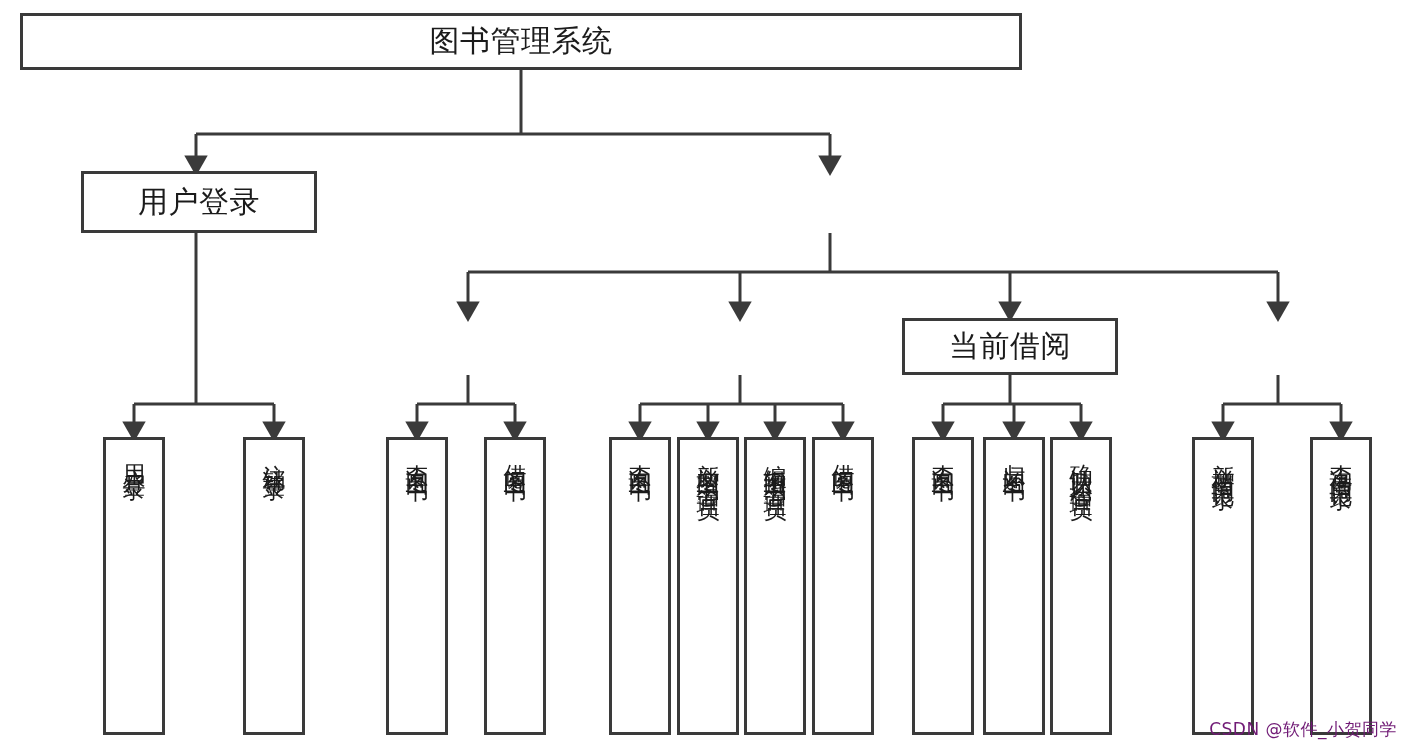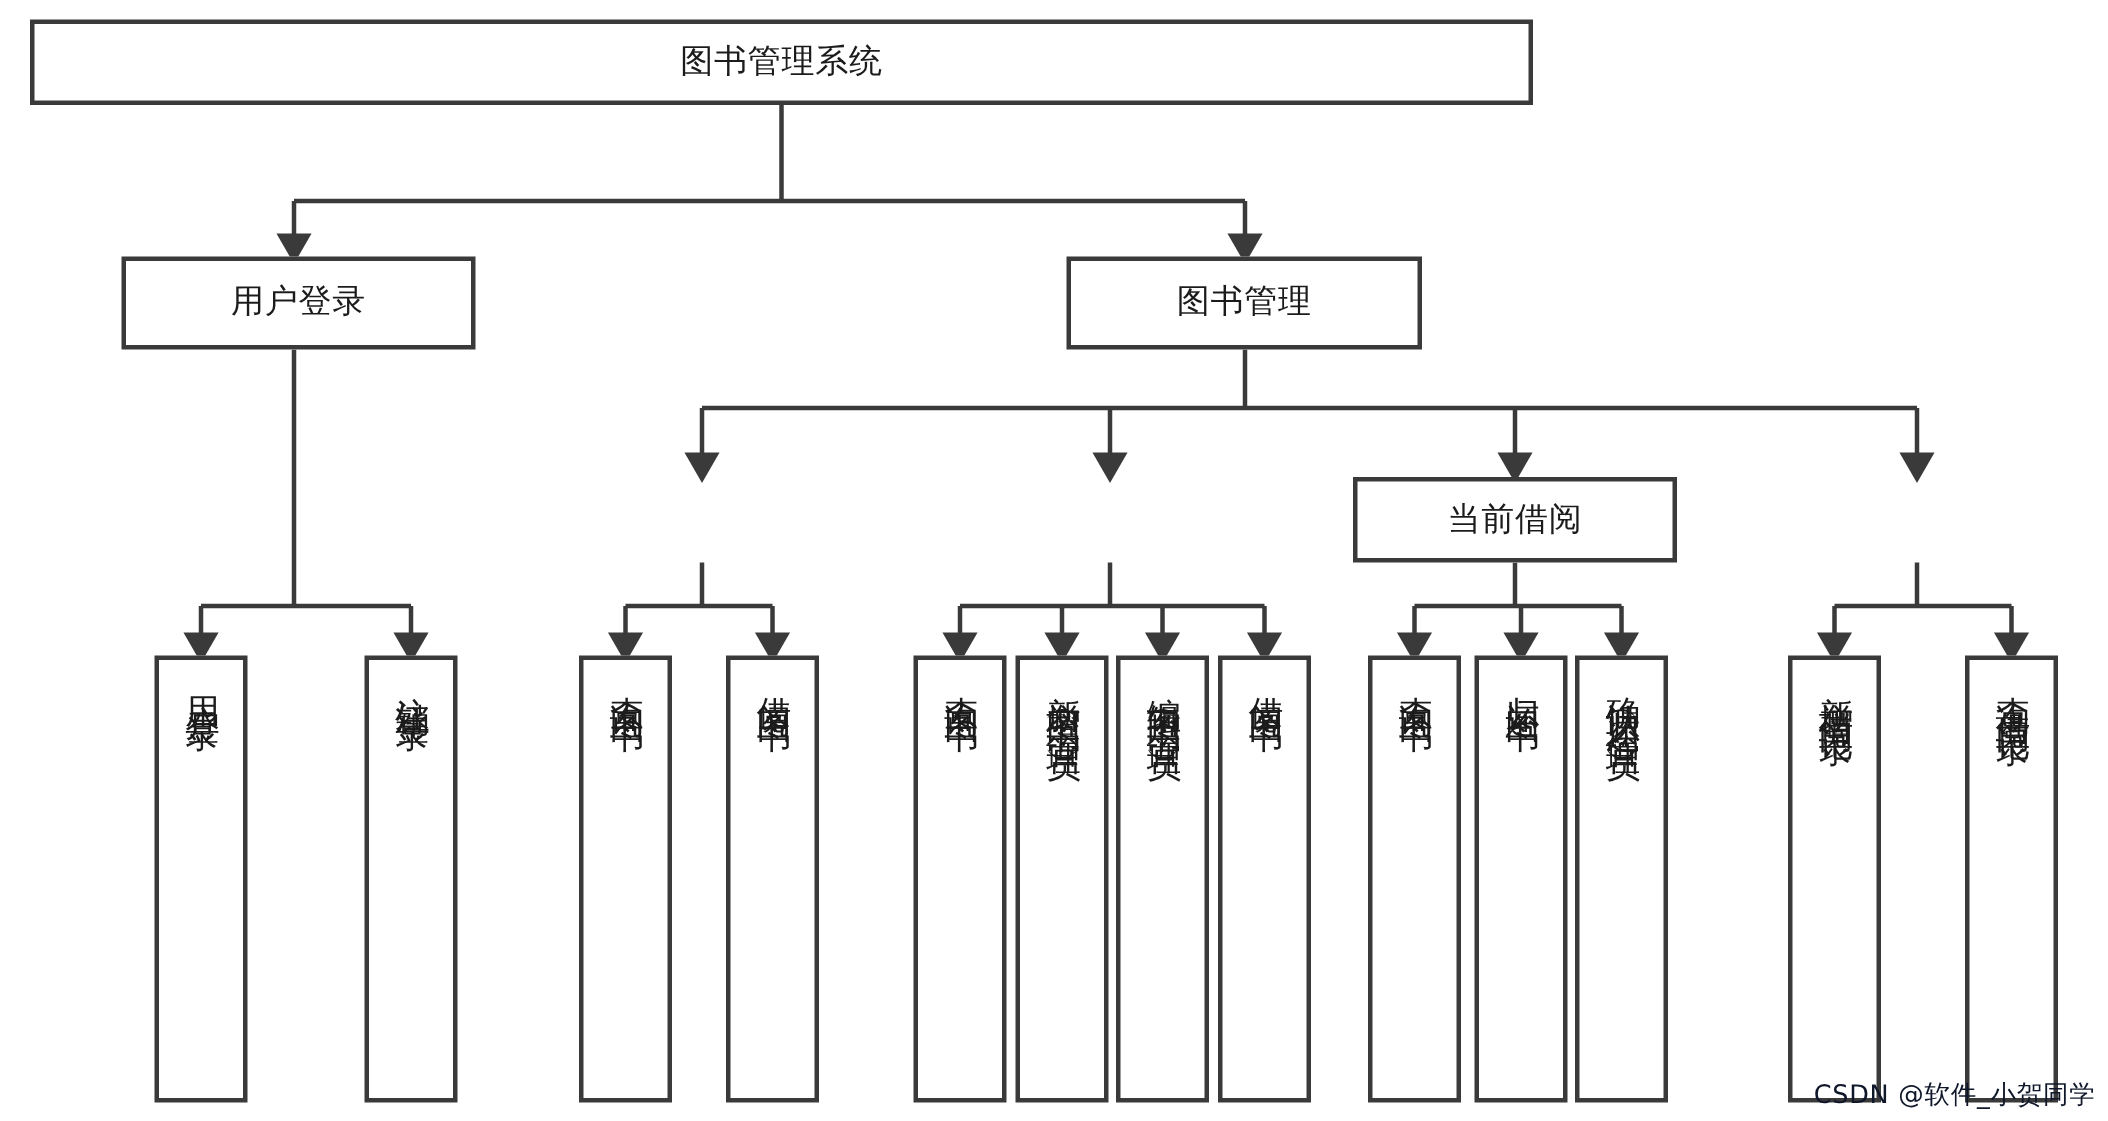--- a/index.html
+++ b/index.html
@@ -23,21 +23,21 @@
     position: absolute;
     box-sizing: border-box;
     border: 3px solid #3a3a3a;
     background: #ffffff;
     display: flex;
     align-items: center;
     justify-content: center;
     color: #1b1b1b;
   }
   .node .label {
-    font-size: 22px;
+    font-size: 30px;
     line-height: 1.15;
     letter-spacing: 0.5px;
     white-space: nowrap;
     color: #1b1b1b;
   }
   .node.leaf {
     align-items: flex-start;
     padding-top: 6px;
   }
   .node.leaf .label {
@@ -55,21 +55,21 @@
     top: 0;
     width: 1405px;
     height: 747px;
     pointer-events: none;
   }
   #watermark {
     position: absolute;
     right: 8px;
     bottom: 6px;
     font-size: 17px;
-    color: #0f172a;
+    color: #701a75;
     white-space: nowrap;
     letter-spacing: 0.5px;
   }
 </style>
 </head>
 <body>
 
 <div id="diagram-root">
 
   <svg id="edge-layer" viewBox="0 0 1405 747" width="1405" height="747" xmlns="http://www.w3.org/2000/svg">
@@ -123,23 +123,20 @@
     </g>
   </svg>
 
   <div class="node" style="left:20px; top:13px; width:1002px; height:57px;">
     <span class="label">图书管理系统</span>
   </div>
 
   <div class="node" style="left:81px; top:171px; width:236px; height:62px;">
     <span class="label">用户登录</span>
   </div>
-  <div class="node" style="left:711px; top:171px; width:237px; height:62px;">
-    <span class="label">图书管理</span>
-  </div>
 
   <div class="node" style="left:902px; top:318px; width:216px; height:57px;">
     <span class="label">当前借阅</span>
   </div>
 
   <div class="node leaf" style="left:103px; top:437px; width:62px; height:298px;">
     <span class="label">用户登录</span>
   </div>
   <div class="node leaf" style="left:243px; top:437px; width:62px; height:298px;">
     <span class="label">注销登录</span>

